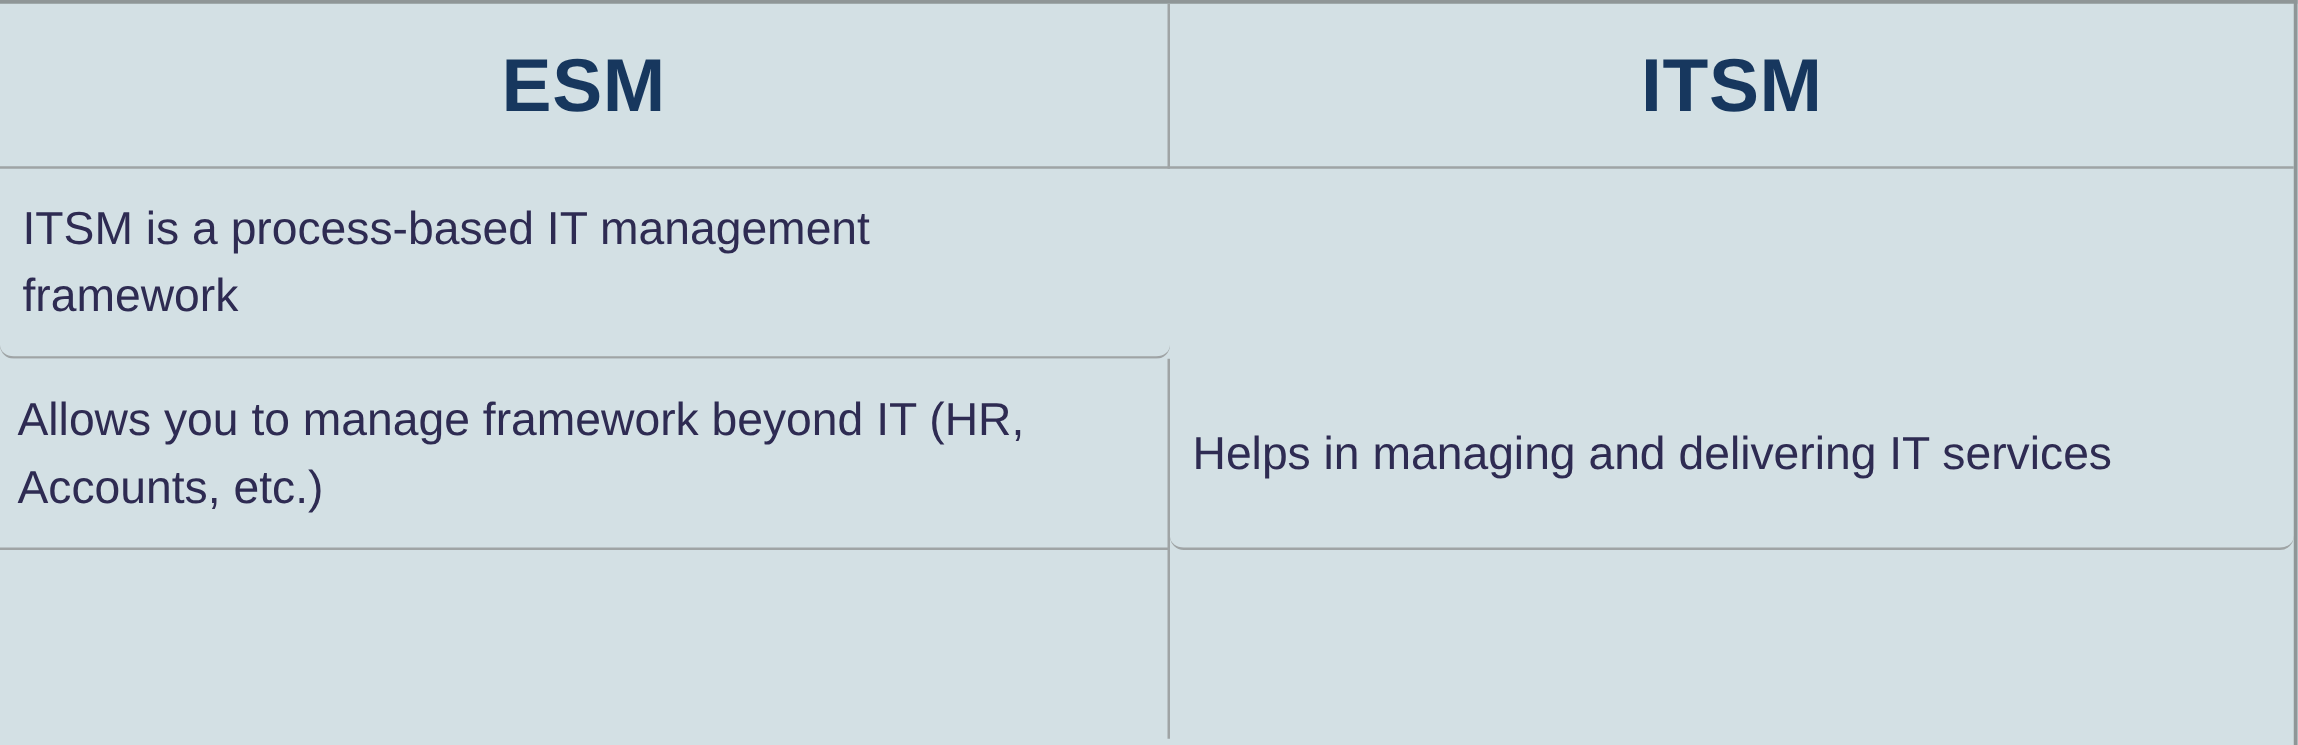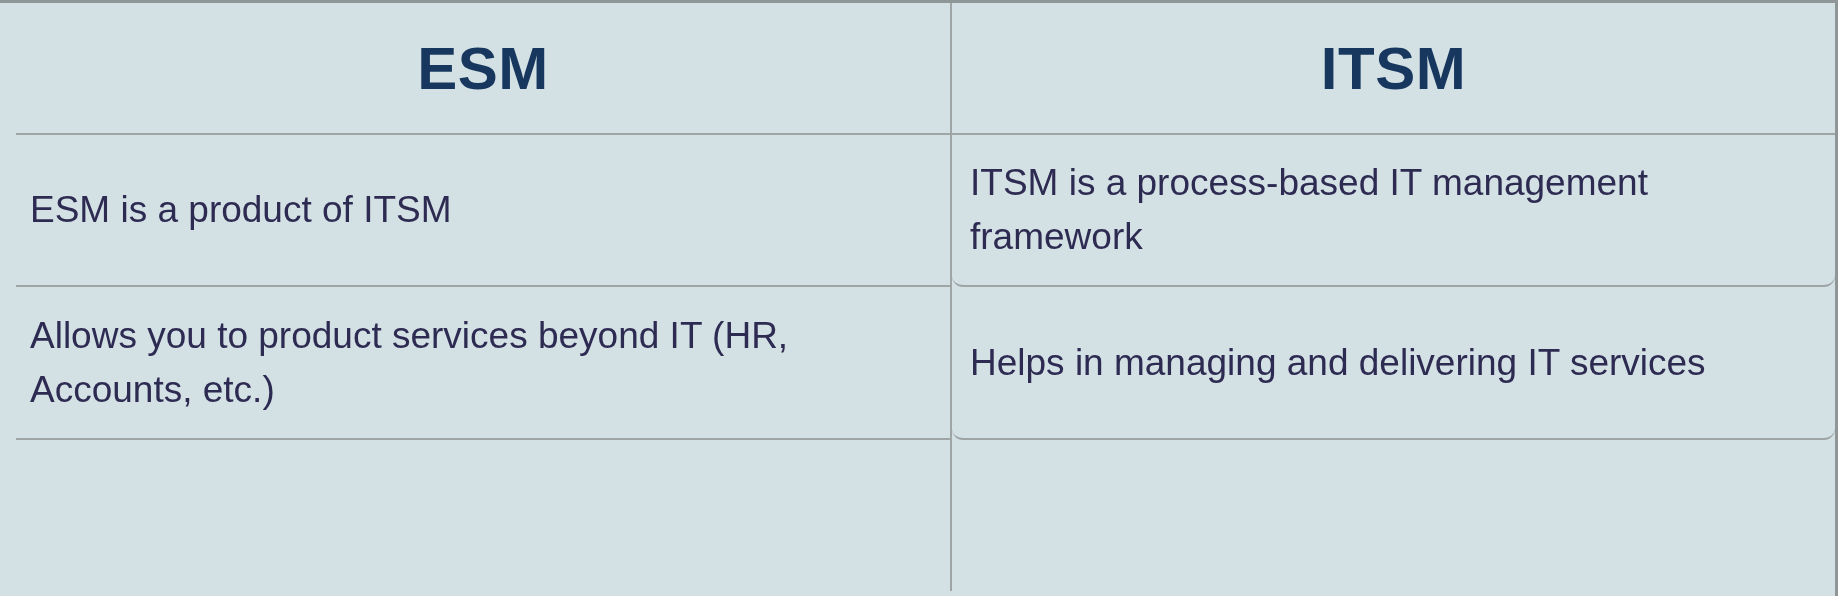--- a/index.html
+++ b/index.html
@@ -17,21 +17,20 @@
     top: 0;
     left: 0;
     width: 1838px;
     height: 596px;
     box-sizing: border-box;
     border-top: 3px solid #8f9697;
     border-right: 3px solid #8f9697;
     background: #d3e0e4;
     display: grid;
     grid-template-rows: 132px 152px 153px 151px 1fr;
-    padding-left: 16px;
   }
 
   .row {
     display: grid;
     grid-template-columns: 936px 1fr;
     min-height: 0;
   }
 
   .cell {
     box-sizing: border-box;
@@ -79,27 +78,26 @@
   <div class="row">
     <div class="cell col1 header-cell">
       <span>ESM</span>
     </div>
     <div class="cell col2 header-cell">
       <span>ITSM</span>
     </div>
   </div>
 
   <div class="row">
-    <div class="cell col1 body-cell">ESM is a product of ITSM</div>
     <div class="cell col2 body-cell">ITSM is a process-based IT management
 framework</div>
   </div>
 
   <div class="row">
-    <div class="cell col1 body-cell">Allows you to product services beyond IT (HR,
+    <div class="cell col1 body-cell">Allows you to manage framework beyond IT (HR,
 Accounts, etc.)</div>
     <div class="cell col2 body-cell">Helps in managing and delivering IT services</div>
   </div>
 
 
   <div class="row partial">
     <div class="cell col1 body-cell"></div>
     <div class="cell col2 body-cell"></div>
   </div>
 

